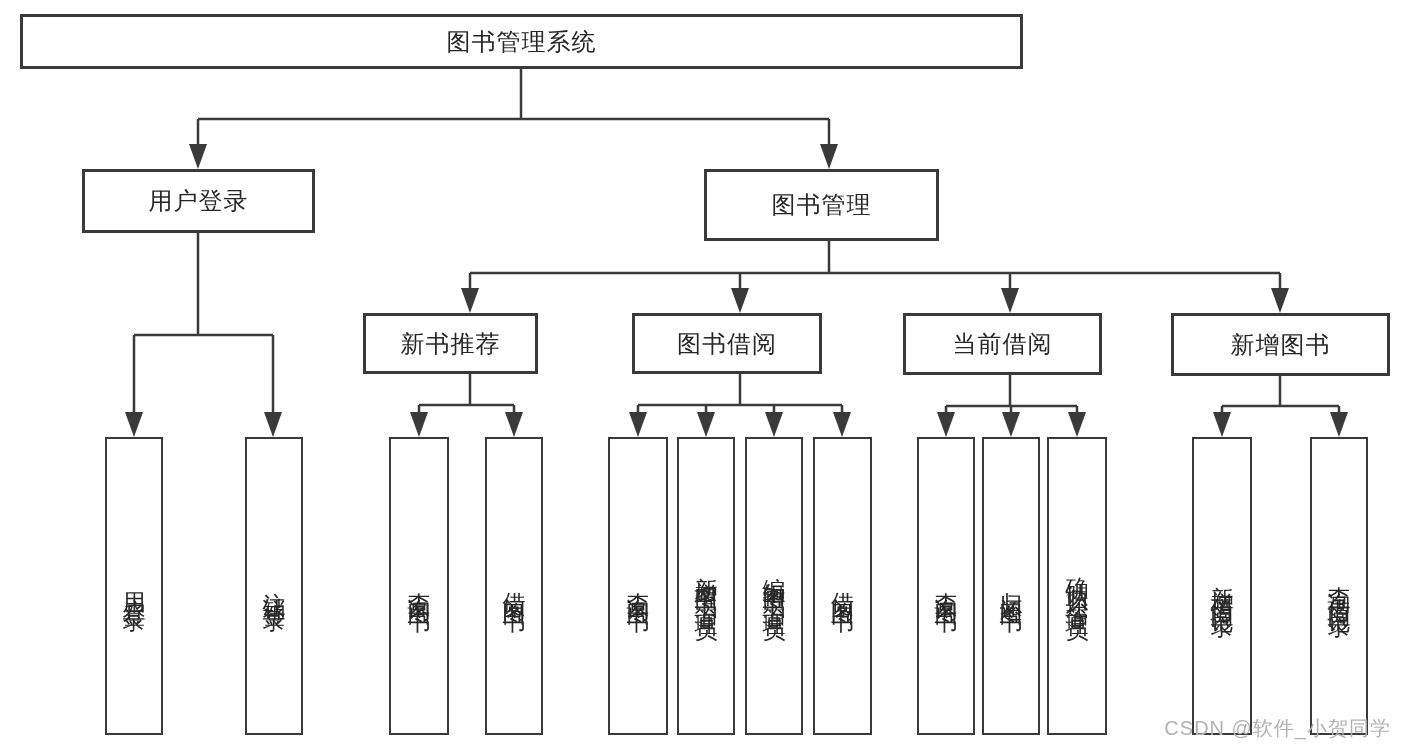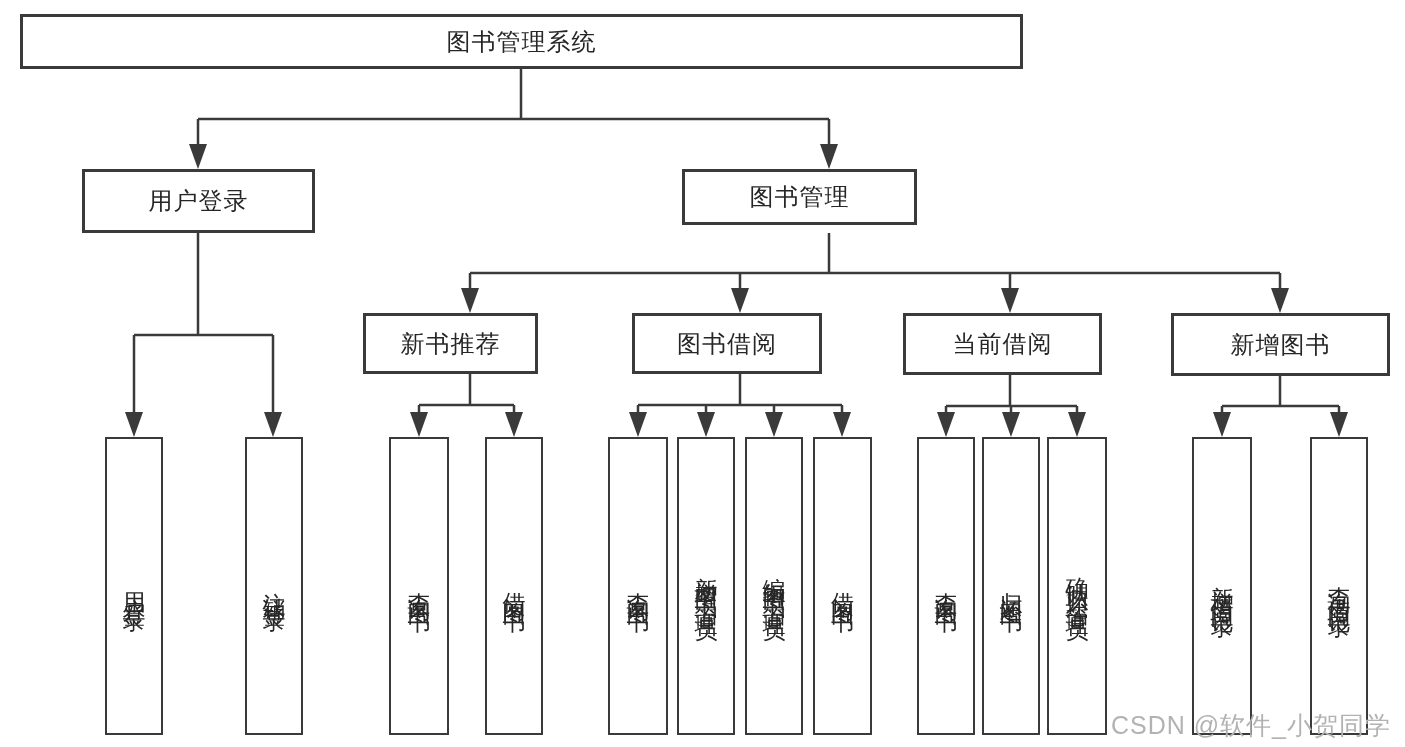--- a/index.html
+++ b/index.html
@@ -34,21 +34,21 @@
     text-orientation:mixed;
     font-size:23px;
     letter-spacing:6px;
     line-height:1;
     color:#262626;
   }
   .watermark{
     position:absolute;
     right:14px;
     bottom:5px;
-    font-size:25px;
+    font-size:20px;
     letter-spacing:1px;
     color:#b2b2b2;
     white-space:nowrap;
     z-index:5;
   }
 </style>
 </head>
 <body>
 
 <div id="canvas">
@@ -103,21 +103,21 @@
     </g>
   </svg>
 
   <div class="node h" style="left:20px;top:14px;width:1003px;height:55px">
     <span>图书管理系统</span>
   </div>
 
   <div class="node h" style="left:82px;top:169px;width:233px;height:64px">
     <span>用户登录</span>
   </div>
-  <div class="node h" style="left:682px;top:169px;width:235px;height:56px">
+  <div class="node h" style="left:704px;top:169px;width:235px;height:72px">
     <span>图书管理</span>
   </div>
 
   <div class="node h" style="left:363px;top:313px;width:175px;height:61px">
     <span>新书推荐</span>
   </div>
   <div class="node h" style="left:632px;top:313px;width:190px;height:61px">
     <span>图书借阅</span>
   </div>
   <div class="node h" style="left:903px;top:313px;width:199px;height:62px">

